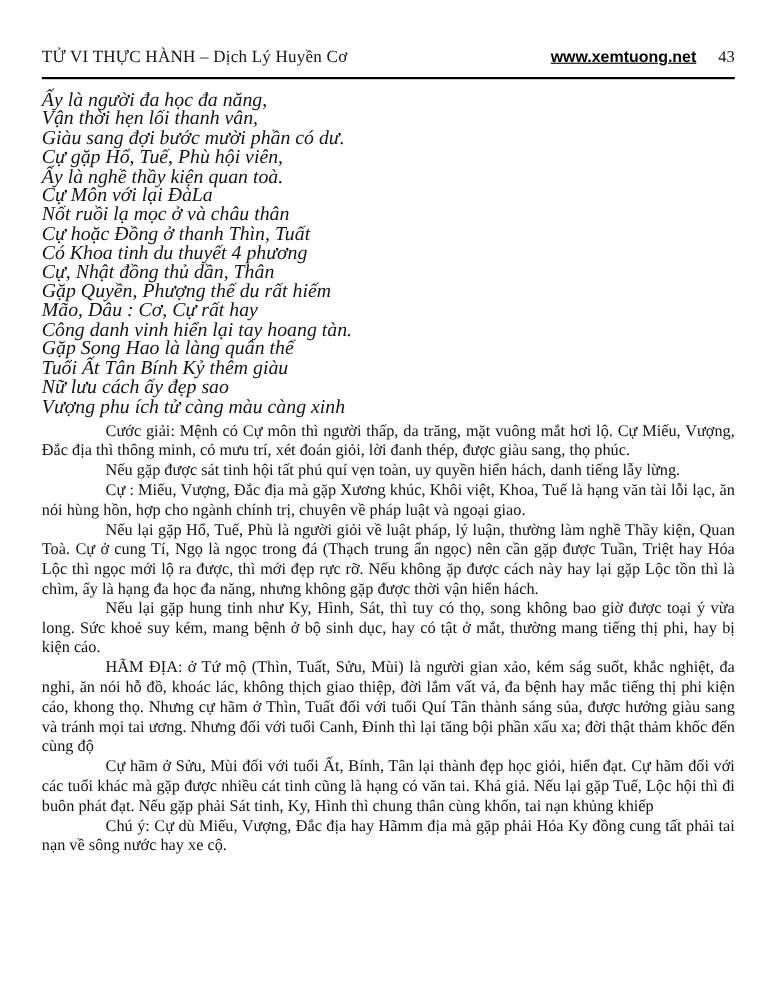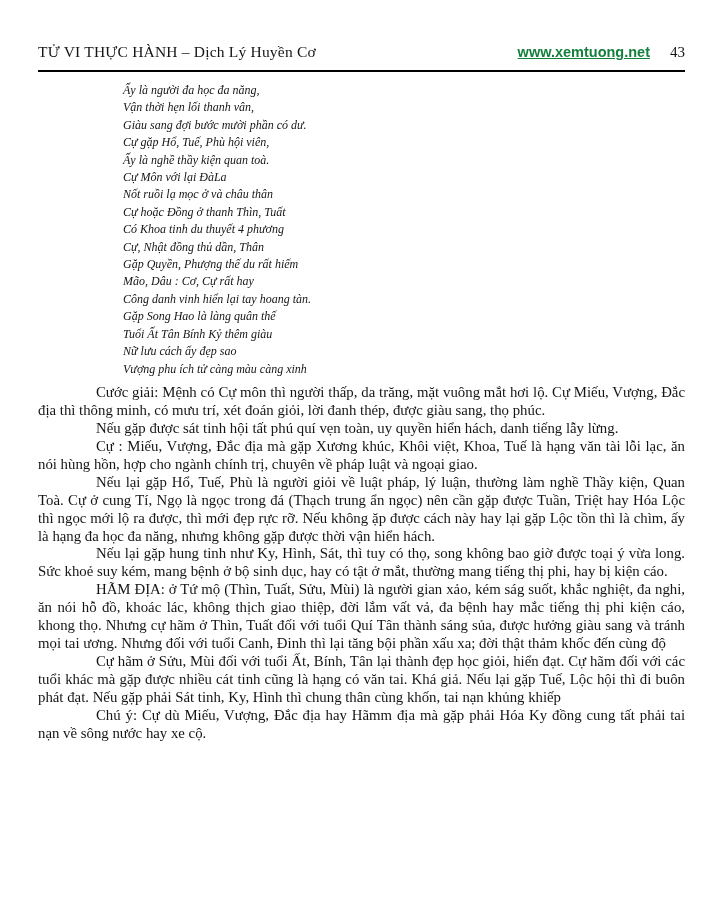--- a/index.html
+++ b/index.html
@@ -5,21 +5,21 @@
   html, body { margin: 0; padding: 0; background: #ffffff; }
   .page {
     position: relative;
     width: 705px;
     height: 913px;
     background: #ffffff;
     overflow: hidden;
     font-family: "Liberation Serif", serif;
     color: #141414;
     box-sizing: border-box;
-    padding: 43px 20px 0 38px;
+    padding: 43px 37px 0 38px;
   }
   .header-row {
     display: flex;
     align-items: baseline;
     font-size: 15.5px;
     white-space: nowrap;
   }
   .header-title { flex: 1 1 auto; letter-spacing: 0.2px; }
   .header-link {
     font-family: "Liberation Sans", sans-serif;
@@ -30,42 +30,41 @@
   }
   .page-number { margin-left: 20px; font-size: 15px; }
   .header-rule {
     margin-top: 9px;
     border: 0;
     border-top: 2px solid #000000;
     height: 0;
   }
   .verse-block {
     margin-top: 10px;
-    margin-left: 85px;
     font-style: italic;
-    font-size: 12px;
+    font-size: 18px;
     line-height: 17.4px;
   }
   .verse-line { white-space: nowrap; }
   .prose-block {
     margin-top: 6px;
     font-size: 14.8px;
     line-height: 17.95px;
     text-align: justify;
   }
   .prose-para { margin: 0; text-indent: 58px; }
 </style>
 </head>
 <body>
 
 <div class="page">
 
   <div class="header-row">
     <span class="header-title">TỬ VI THỰC HÀNH – Dịch Lý Huyền Cơ</span>
-    <a class="header-link" style="color: #15803d;">www.xemtuong.net</a>
+    <a class="header-link" style="color: #000000;">www.xemtuong.net</a>
     <span class="page-number">43</span>
   </div>
 
   <hr class="header-rule">
 
   <div class="verse-block">
       <div class="verse-line">Ấy là người đa học đa năng,</div>
       <div class="verse-line">Vận thời hẹn lối thanh vân,</div>
       <div class="verse-line">Giàu sang đợi bước mười phần có dư.</div>
       <div class="verse-line">Cự gặp Hổ, Tuế, Phù hội viên,</div>

